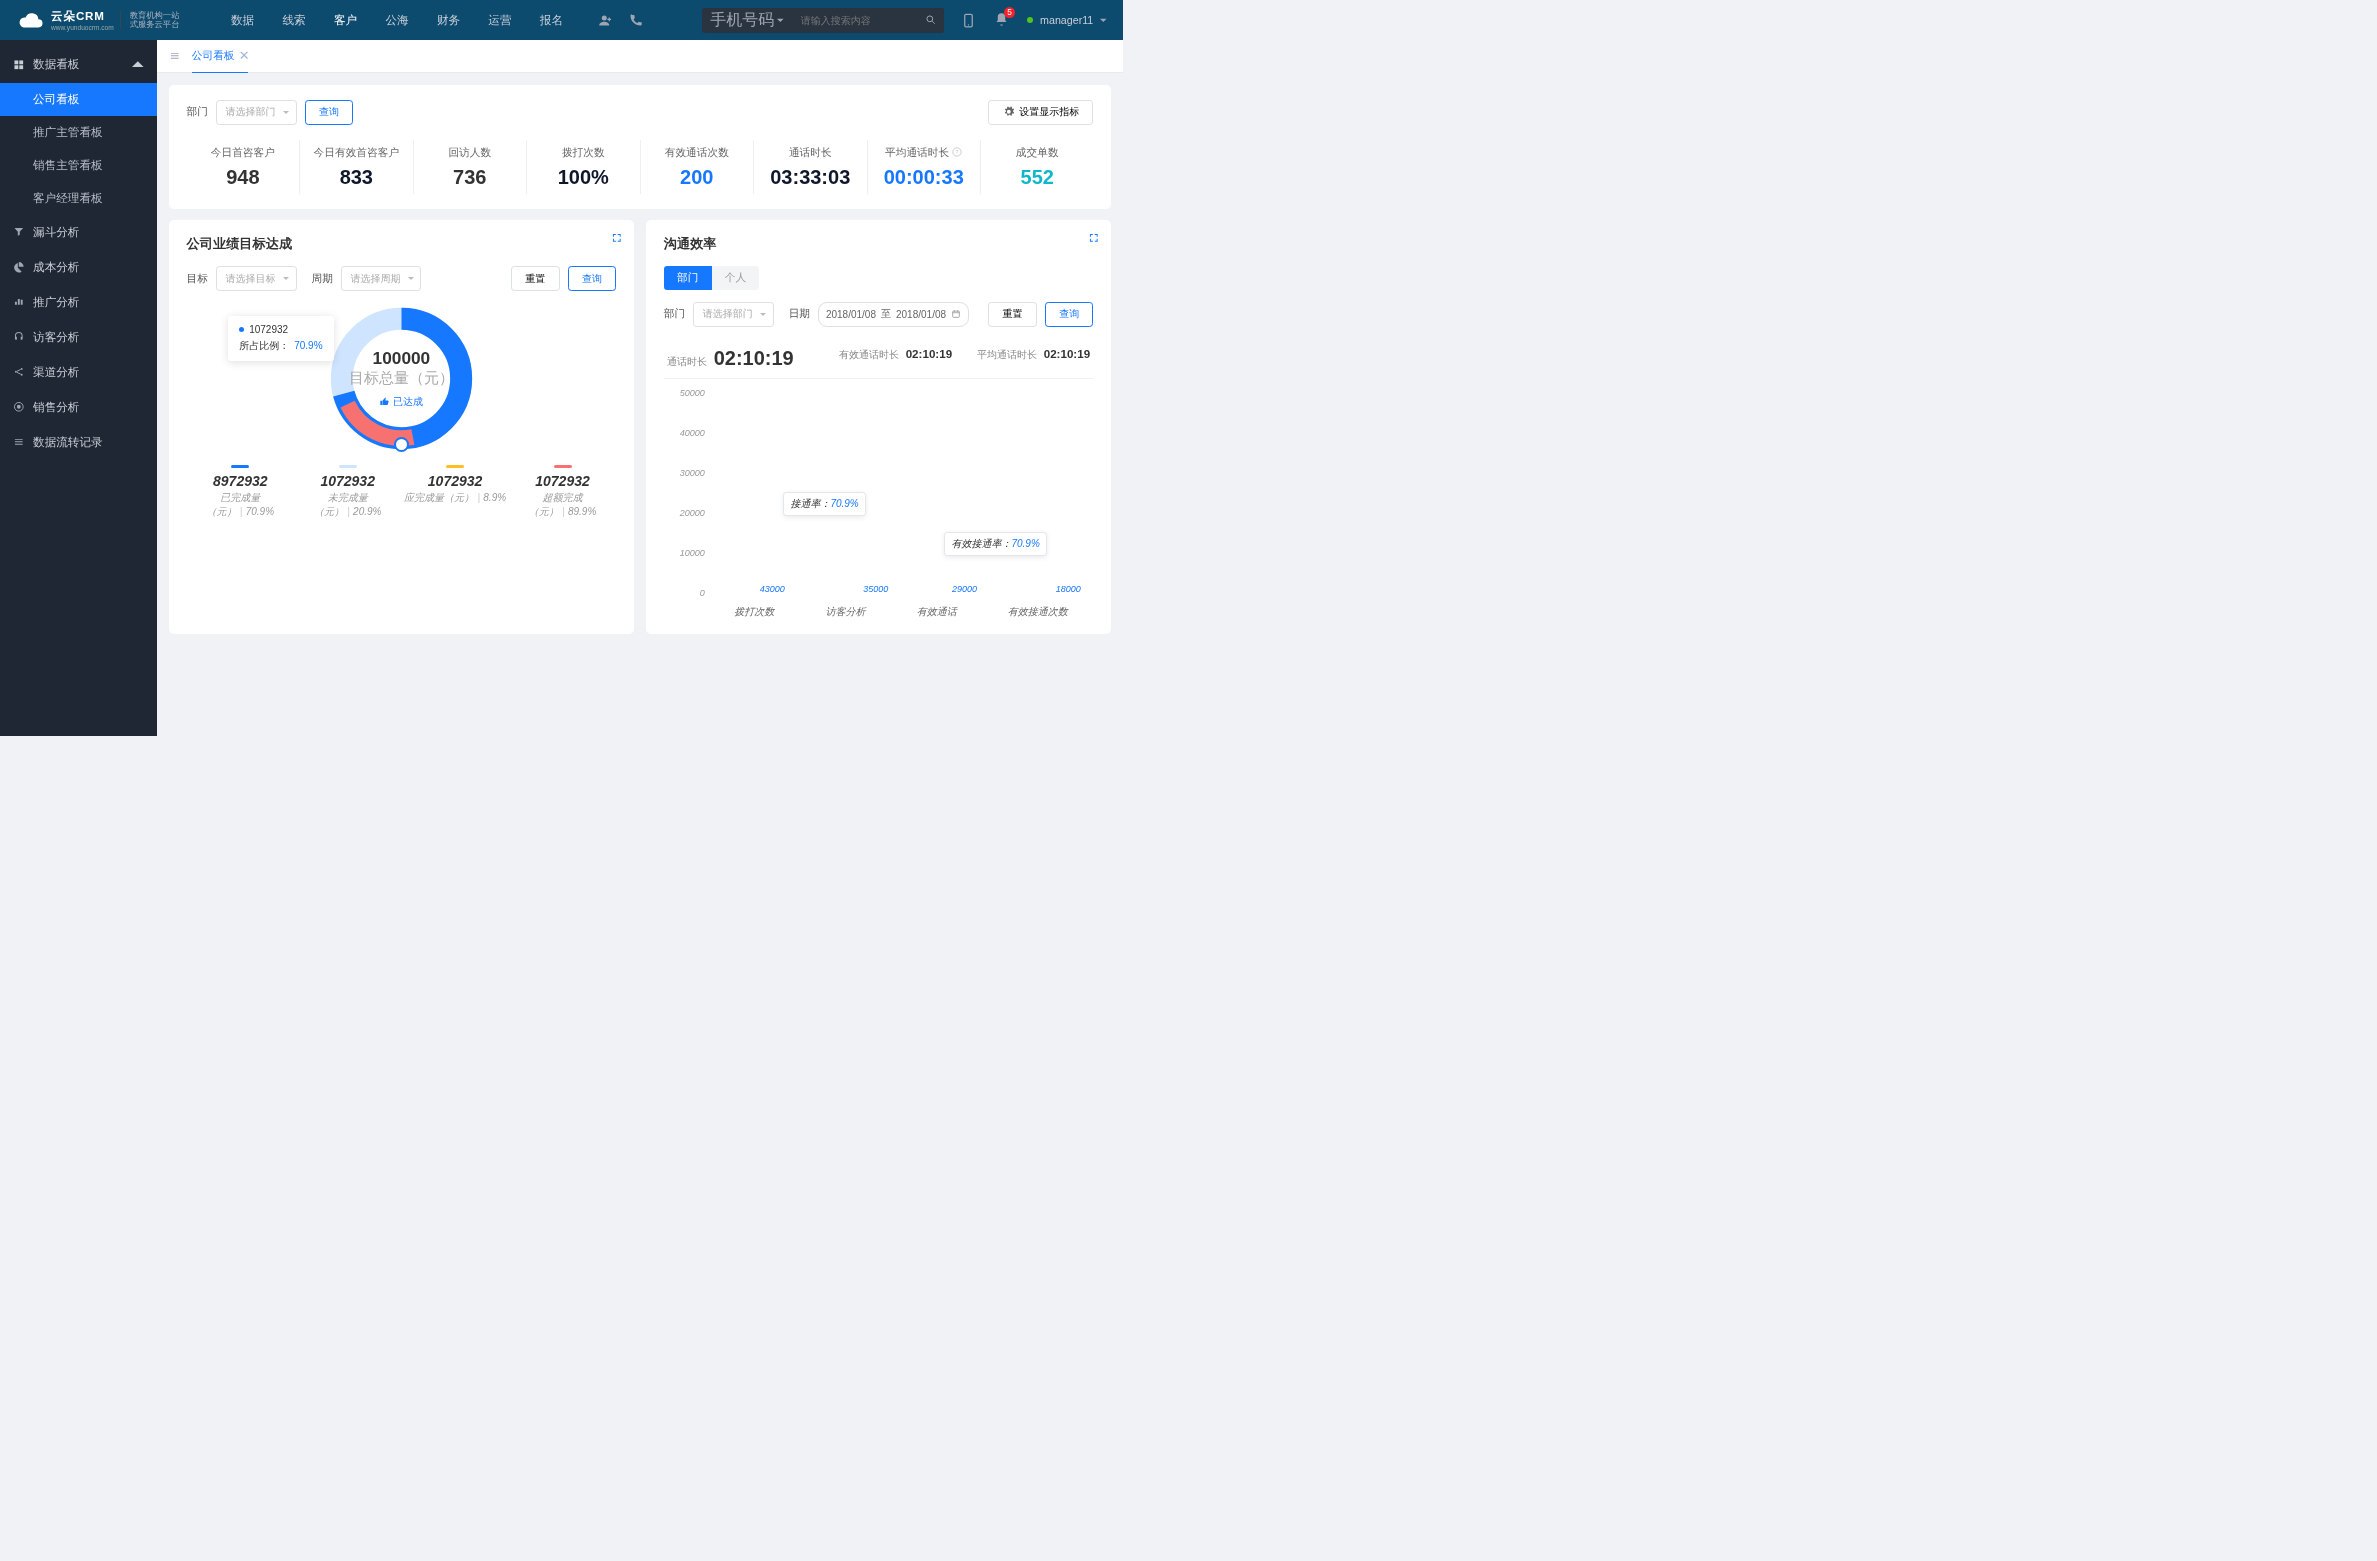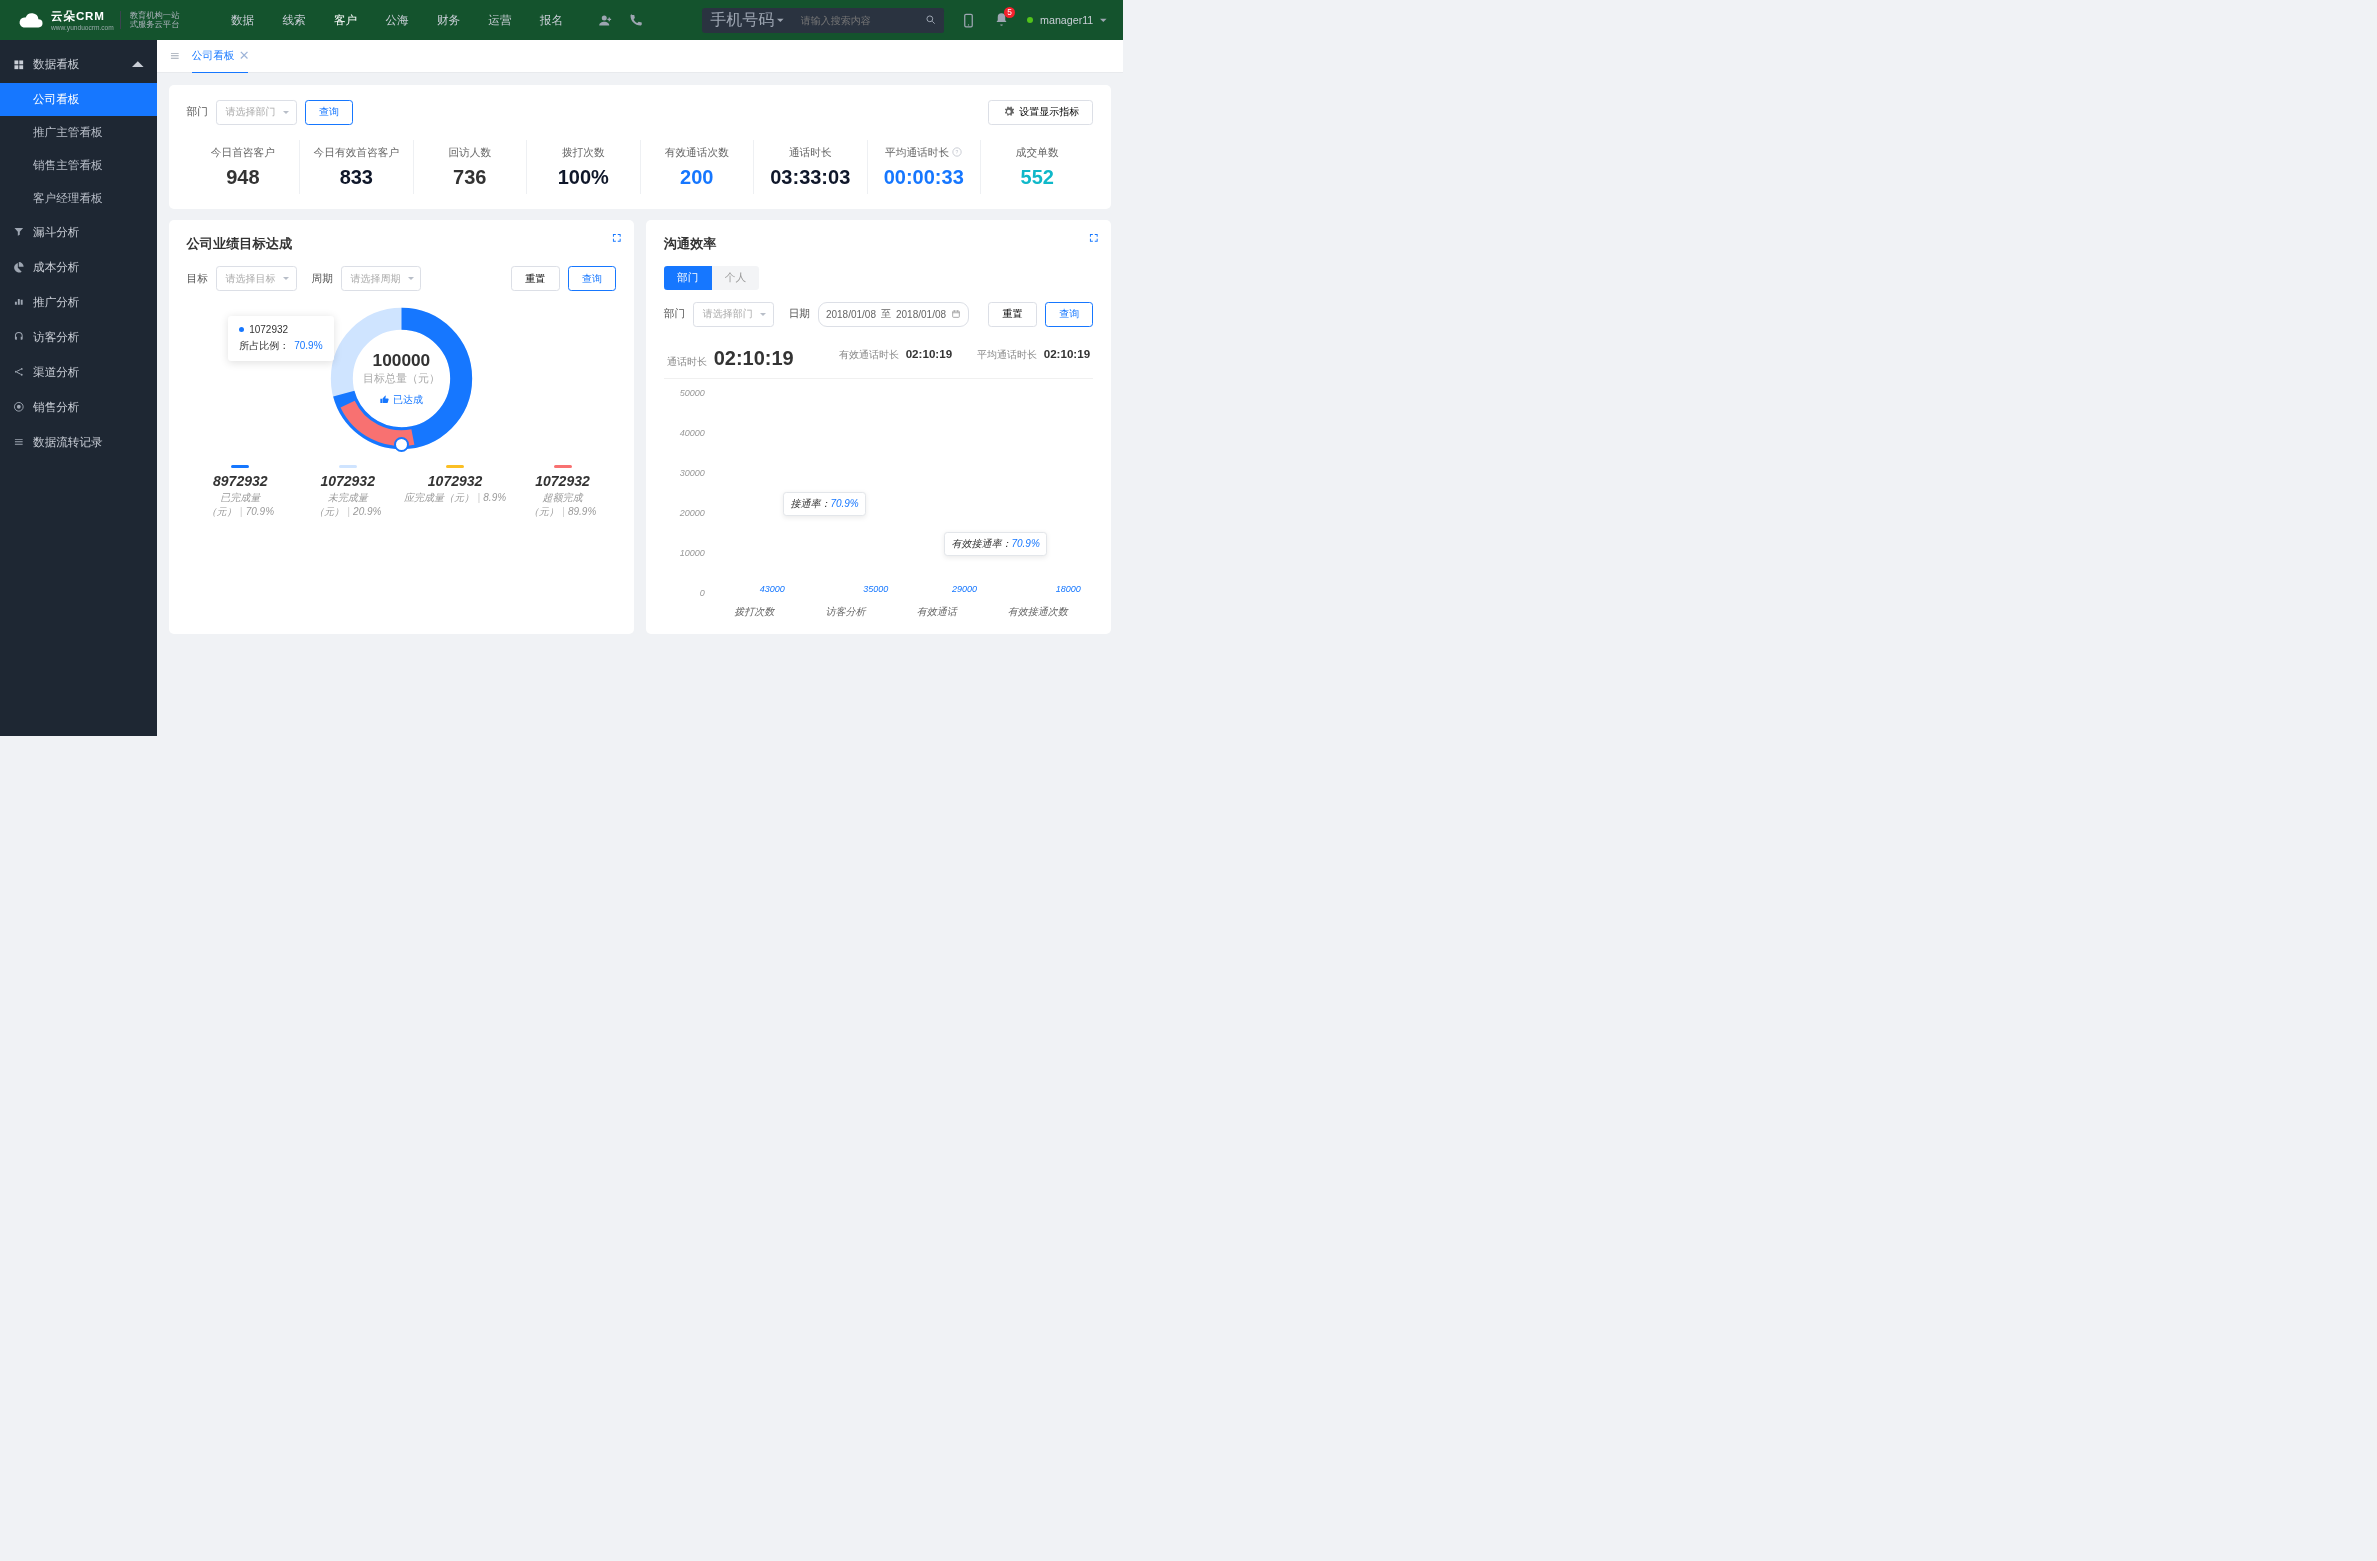--- a/index.html
+++ b/index.html
@@ -1,20 +1,20 @@
 <!DOCTYPE html>
 <html style="font-size:13.2px"><head>
 <meta charset="utf-8">
 <style>
 * { margin: 0; padding: 0; box-sizing: border-box; }
 body { font-family: -apple-system, "PingFang SC", "Microsoft YaHei", sans-serif; background: #f0f2f5; color: #333; font-size: 11.6px; }
 .app { width: 1123px; height: 736px; display: flex; flex-direction: column; overflow: hidden; }
 
 
-.header { height: 40px; background: #14532d; display: flex; align-items: center; color: #c9ced6; }
+.header { height: 40px; background: #0c4a6e; display: flex; align-items: center; color: #c9ced6; }
 .logo { display: flex; align-items: center; gap: 6.6px; padding: 0 16.5px; }
 .logo-cloud { width: 28px; height: 20px; }
 .logo-text { display: flex; flex-direction: column; border-left: 0.8px solid #3c4450; padding-left: 8.3px; line-height: 1.1; font-size: 8.3px; color: #aeb4bd; }
 .nav { display: flex; gap: 8.3px; margin-left: 25px; }
 .nav-item { padding: 0 10px; height: 40px; line-height: 40px; cursor: pointer; color: #c9ced6; }
 .nav-item.active { color: #fff; }
 .header-icons { display: flex; align-items: center; gap: 15px; margin-left: 25px; }
 .hicon { width: 15px; height: 15px; cursor: pointer; fill: #9ea6b2; }
 .search-wrap { margin-left: auto; display: flex; align-items: center; background: #2a3340; border-radius: 3.3px; height: 25px; }
 .search-select { color: #9ea6b2; padding: 0 8.3px; font-size: 16px; display: flex; align-items: center; gap: 3.3px; cursor: pointer; }
@@ -67,21 +67,21 @@
 
 .two-col { display: flex; gap: 11.6px; }
 .card.half { flex: 1; position: relative; }
 .expand-icon { position: absolute; right: 11.6px; top: 11.6px; width: 11.6px; height: 11.6px; fill: #1677ff; cursor: pointer; }
 
 
 .donut-wrap { position: relative; display: flex; justify-content: center; margin-top: 8.3px; }
 .donut { width: 157px; height: 157px; }
 .donut-center { position: absolute; top: 50%; left: 50%; transform: translate(-50%,-50%); text-align: center; }
 .donut-center .big { font-size: 17.3px; font-weight: 700; color: #333; }
-.donut-center .sm { font-size: 11px; color: #aaa; text-align: center; }
+.donut-center .sm { font-size: 15px; color: #aaa; text-align: center; }
 .donut-center .ach { margin-top: 6.6px; font-size: 10px; color: #1677ff; display: flex; align-items: center; justify-content: center; gap: 3.3px; }
 .tooltip { position: absolute; left: 41px; top: 16.5px; background: #fff; box-shadow: 0 1.7px 8.3px rgba(0,0,0,.12); border-radius: 3.3px; padding: 8.3px 11.6px; font-size: 10px; }
 .tooltip-row { display: flex; align-items: center; gap: 5px; }
 .dot { width: 5px; height: 5px; border-radius: 50%; }
 .dot.blue { background: #1677ff; }
 .donut-handle { position: absolute; width: 15px; height: 15px; background: #fff; border: 2.5px solid #1677ff; border-radius: 50%; }
 
 .legend-grid { display: grid; grid-template-columns: 1fr 1fr 1fr 1fr; text-align: center; margin-top: 8.3px; row-gap: 15px; font-style: italic; }
 .legend-item .bar { width: 18px; height: 3.3px; border-radius: 1.7px; margin: 0 auto 5px; }
 .legend-item .val { font-size: 14px; font-weight: 600; }

